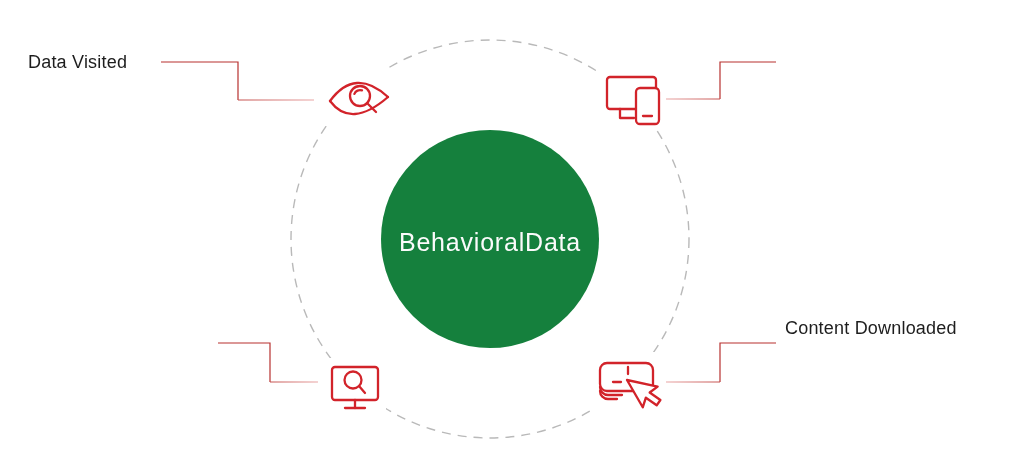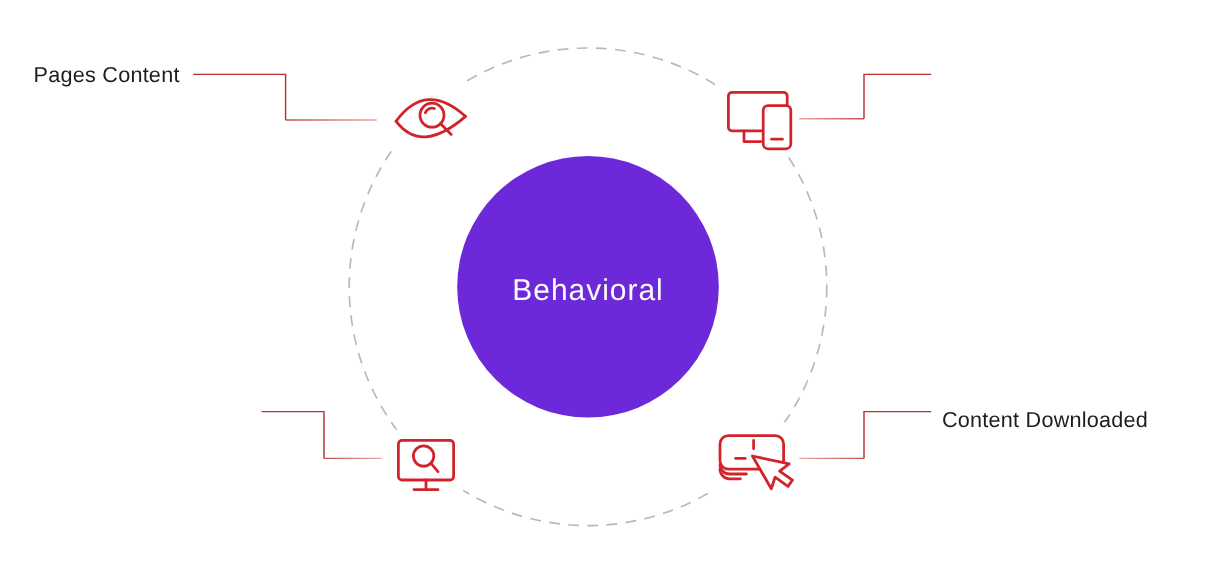--- a/index.html
+++ b/index.html
@@ -7,37 +7,37 @@
     position:relative;
     width:1024px;height:469px;
     background:#ffffff;
     overflow:hidden;
     font-family:"Liberation Sans", sans-serif;
   }
   .wires{position:absolute;left:0;top:0;}
   .center-circle{
     position:absolute;left:381px;top:130px;
     width:218px;height:218px;border-radius:50%;
-    background:#6d28d9;
+    background:#15803d;
     display:flex;flex-direction:row;align-items:center;justify-content:center;
     padding-top:6px;box-sizing:border-box;
   }
   .center-circle .line{
     color:#fbfbfb;font-size:25px;font-weight:300;
     letter-spacing:0.8px;line-height:37px;
   }
   .node-label{
     position:absolute;
     color:#1d1d1d;font-size:18px;font-weight:400;letter-spacing:0.2px;
     line-height:20px;white-space:nowrap;
   }
   .lbl-tl{left:28px;top:52px;}
   .lbl-tr{left:785px;top:52px;}
   .lbl-bl{left:45px;top:333px;}
-  .lbl-br{left:785px;top:340px;}
+  .lbl-br{left:785px;top:318px;}
   .icon-box{
     position:absolute;background:#ffffff;
     display:flex;align-items:center;justify-content:center;
   }
   .icon-box svg{display:block;}
   .ib-eye{left:318px;top:70px;width:80px;height:56px;}
   .ib-devices{left:596px;top:64px;width:68px;height:62px;}
   .ib-search{left:324px;top:358px;width:62px;height:56px;}
   .ib-content{left:592px;top:352px;width:74px;height:62px;}
   .redicon{stroke:#d2232a;stroke-width:2.3;fill:none;stroke-linecap:round;stroke-linejoin:round;}
@@ -81,23 +81,24 @@
       <path stroke="#b7312f" d="M218,343 H270 V382"></path>
       <path stroke="url(#gBL)" d="M270,382 H318"></path>
 
       <path stroke="#b7312f" d="M776,343 H720 V382"></path>
       <path stroke="url(#gBR)" d="M720,382 H666"></path>
     </g>
   </svg>
 
   <div class="center-circle">
     <div class="line">Behavioral</div>
+    <div class="line">Data</div>
   </div>
 
-  <div class="node-label lbl-tl">Pages Content</div>
+  <div class="node-label lbl-tl">Data Visited</div>
   <div class="node-label lbl-br">Content Downloaded</div>
 
   <div class="icon-box ib-eye">
     <svg width="80" height="56" viewBox="0 0 80 56" class="redicon">
       <path d="M12,31 Q37,-3 70,27"></path>
       <path d="M12,31 Q33,59 70,27"></path>
       <circle cx="42" cy="26" r="10" fill="#ffffff"></circle>
       <path d="M36.4,23.9 A6,6 0 0 1 44,20.4"></path>
       <path d="M49,33 L58,42"></path>
     </svg>

